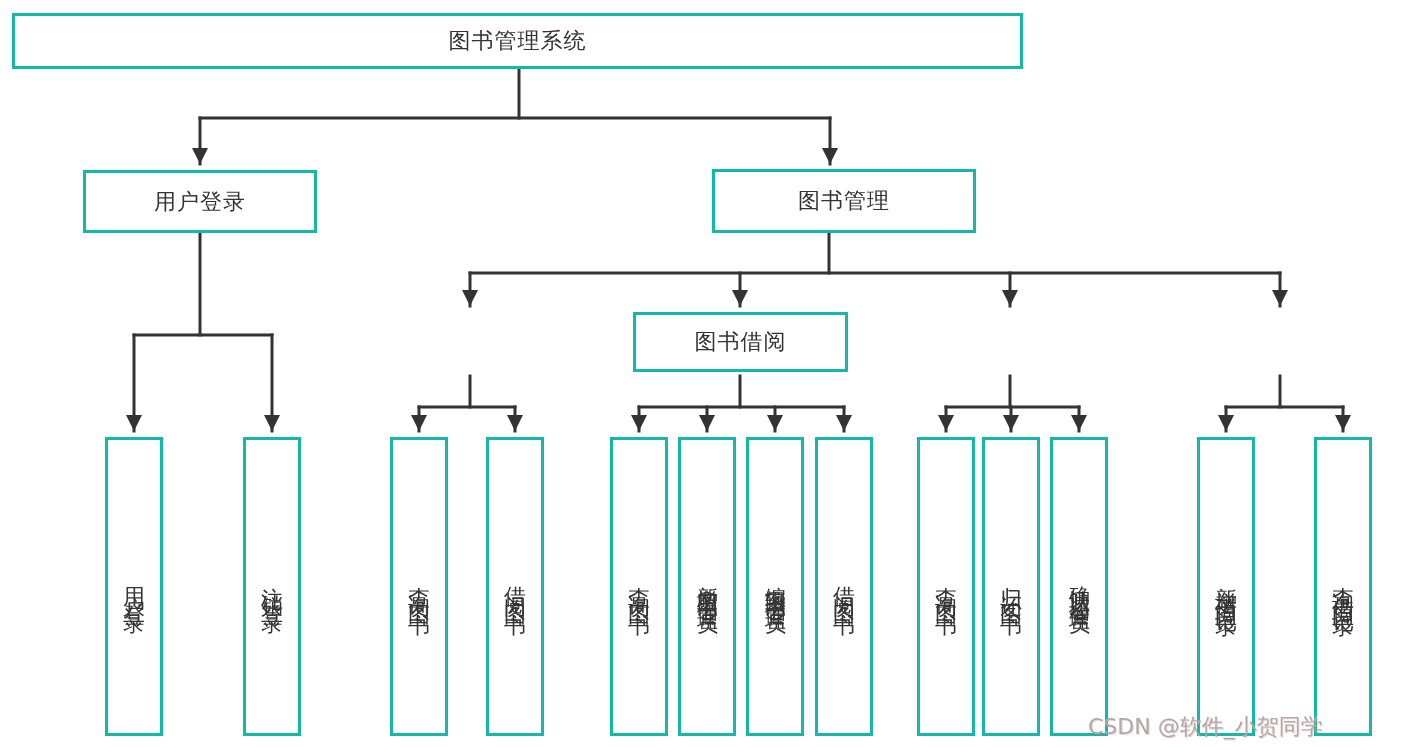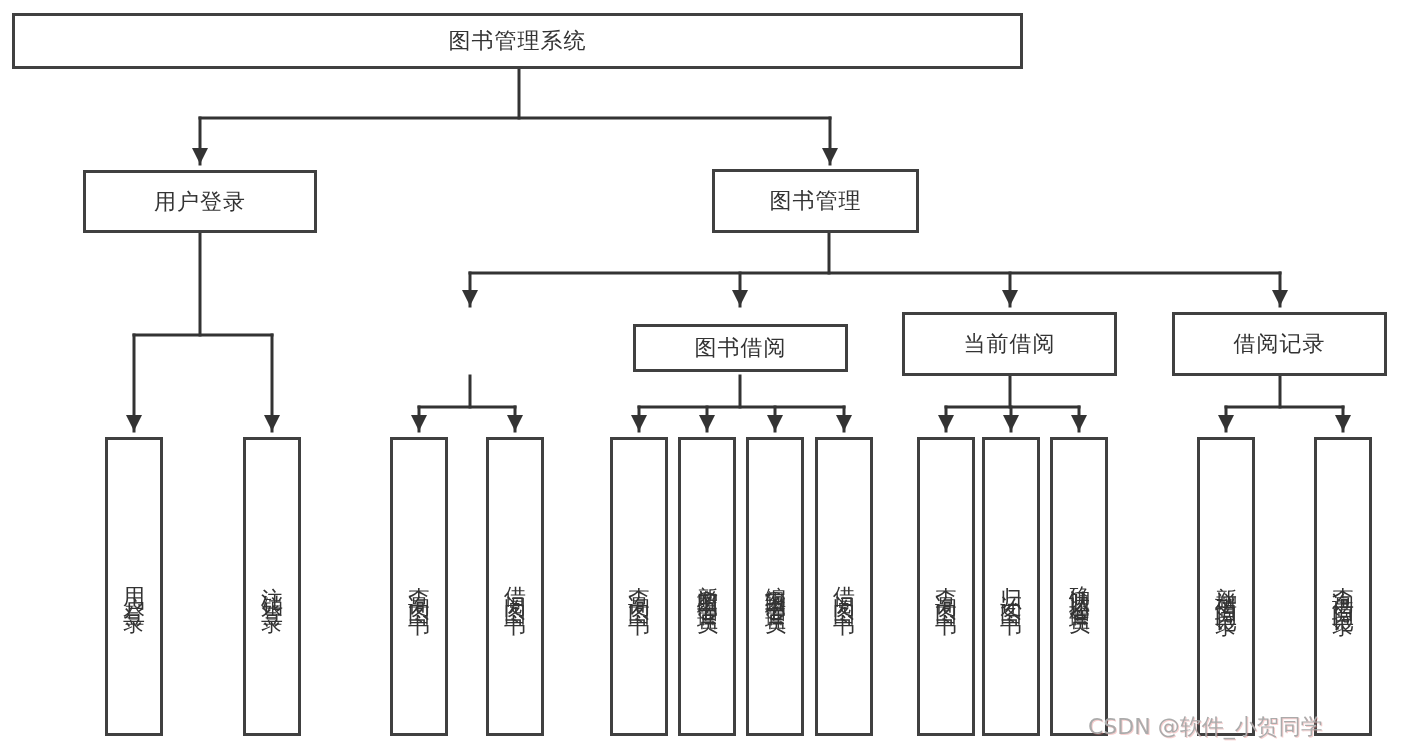--- a/index.html
+++ b/index.html
@@ -8,42 +8,42 @@
     width:1405px;height:747px;
     background:#ffffff;
     font-family:"DejaVu Sans","Liberation Sans",sans-serif;
     overflow:hidden;
   }
   #wires{position:absolute;left:0;top:0;pointer-events:none;}
   .node{
     position:absolute;
     box-sizing:border-box;
     background:#ffffff;
-    border:3px solid #404040;
+    border:3px solid #14b8a6;
     color:#333333;
     display:flex;align-items:center;justify-content:center;
     text-align:center;
     z-index:2;
   }
   .h{font-size:22px;letter-spacing:1px;white-space:nowrap;}
   .v{
     writing-mode:vertical-rl;
     text-orientation:mixed;
     font-size:22px;
     letter-spacing:9px;
     line-height:1;
   }
   
   #n-root{left:12px;top:13px;width:1011px;height:56px;}
   
   #n-login{left:83px;top:170px;width:234px;height:63px;}
-  #n-mgmt{left:712px;top:169px;width:207px;height:64px;}
+  #n-mgmt{left:712px;top:169px;width:264px;height:64px;}
   
   #n-g0{left:362px;top:312px;width:215px;height:64px;}
-  #n-g1{left:633px;top:312px;width:215px;height:48px;margin-top:12px;}
+  #n-g1{left:633px;top:312px;width:215px;height:60px;}
   #n-g2{left:902px;top:312px;width:215px;height:64px;}
   #n-g3{left:1172px;top:312px;width:215px;height:64px;}
   
   .leaf{top:437px;width:58px;height:299px;}
   #n-l00{left:105px;} #n-l01{left:243px;}
   #n-l10{left:390px;} #n-l11{left:486px;}
   #n-l20{left:610px;} #n-l21{left:678px;} #n-l22{left:746px;} #n-l23{left:815px;}
   #n-l30{left:917px;} #n-l31{left:982px;} #n-l32{left:1050px;}
   #n-l40{left:1197px;} #n-l41{left:1314px;}
   
@@ -113,22 +113,20 @@
       <path d="M1343 407 V431" marker-end="url(#arrow)"></path>
     </g>
   </svg>
 
   <div class="node h" id="n-root">图书管理系统</div>
 
   <div class="node h" id="n-login">用户登录</div>
   <div class="node h" id="n-mgmt">图书管理</div>
 
   <div class="node h" id="n-g1">图书借阅</div>
-  <div class="node h" id="n-g2">当前借阅</div>
-  <div class="node h" id="n-g3">借阅记录</div>
 
   <div class="node v leaf" id="n-l00">用户登录</div>
   <div class="node v leaf" id="n-l01">注销登录</div>
 
   <div class="node v leaf" id="n-l10">查询图书</div>
   <div class="node v leaf" id="n-l11">借阅图书</div>
 
   <div class="node v leaf" id="n-l20">查询图书</div>
   <div class="node v leaf" id="n-l21">新增图书（管理员）</div>
   <div class="node v leaf" id="n-l22">编辑图书（管理员）</div>

